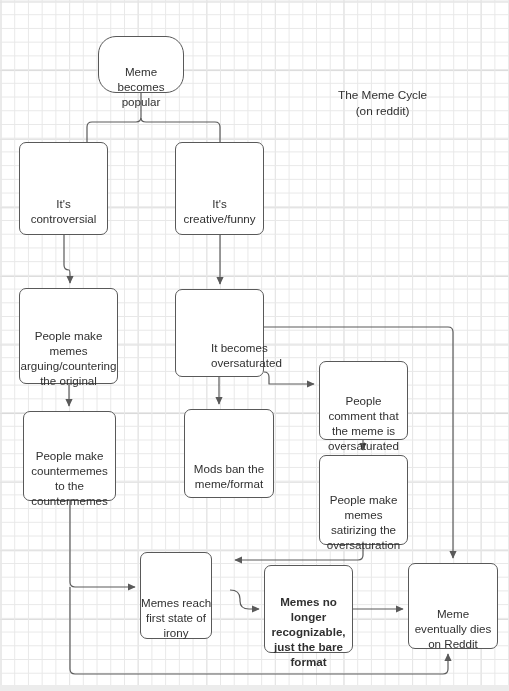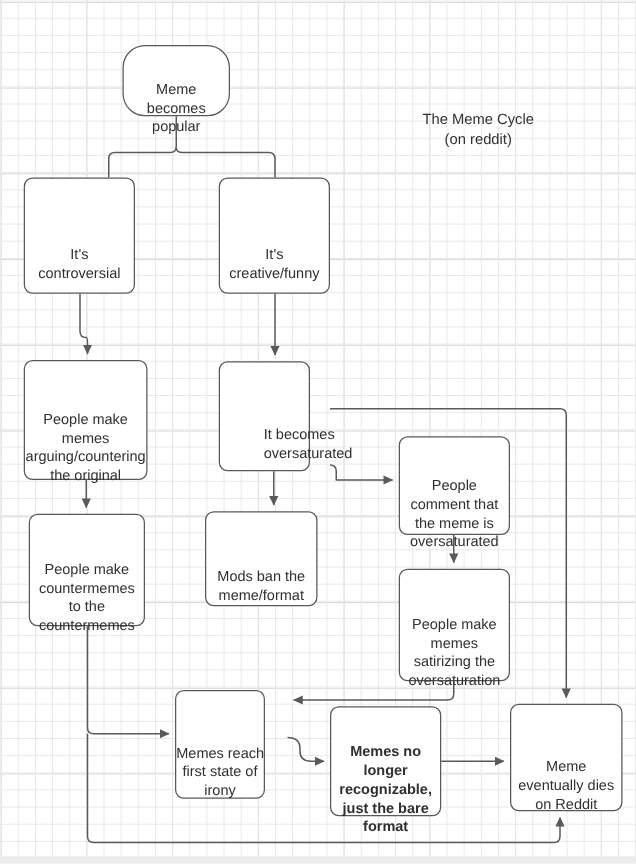--- a/index.html
+++ b/index.html
@@ -111,30 +111,30 @@
 </div>
 <div class="node" style="left:19px;top:142px;width:89px;height:93px;">
   <span class="lbl">It's<br>controversial</span>
 </div>
 <div class="node" style="left:175px;top:142px;width:89px;height:93px;">
   <span class="lbl">It's<br>creative/funny</span>
 </div>
 <div class="node" style="left:19px;top:288px;width:99px;height:96px;">
   <span class="lbl">People make<br>memes<br>arguing/countering<br>the original</span>
 </div>
-<div class="node" style="left:175px;top:289px;width:73px;height:88px;padding-left:35px;">
+<div class="node" style="left:175px;top:289px;width:89px;height:88px;padding-left:35px;">
   <span class="lbl">It becomes<br>oversaturated</span>
 </div>
 <div class="node" style="left:23px;top:411px;width:93px;height:90px;">
   <span class="lbl">People make<br>countermemes<br>to the<br>countermemes</span>
 </div>
-<div class="node" style="left:164px;top:409px;width:90px;height:76px;">
+<div class="node" style="left:184px;top:409px;width:90px;height:89px;">
   <span class="lbl">Mods ban the<br>meme/format</span>
 </div>
-<div class="node" style="left:319px;top:349px;width:89px;height:79px;">
+<div class="node" style="left:319px;top:361px;width:89px;height:79px;">
   <span class="lbl">People<br>comment that<br>the meme is<br>oversaturated</span>
 </div>
 <div class="node" style="left:319px;top:455px;width:89px;height:90px;">
   <span class="lbl">People make<br>memes<br>satirizing the<br>oversaturation</span>
 </div>
 <div class="node" style="left:140px;top:552px;width:72px;height:87px;">
   <span class="lbl">Memes reach<br>first state of<br>irony</span>
 </div>
 <div class="node" style="left:264px;top:565px;width:89px;height:88px;font-weight:bold;">
   <span class="lbl">Memes no<br>longer<br>recognizable,<br>just the bare<br>format</span>

